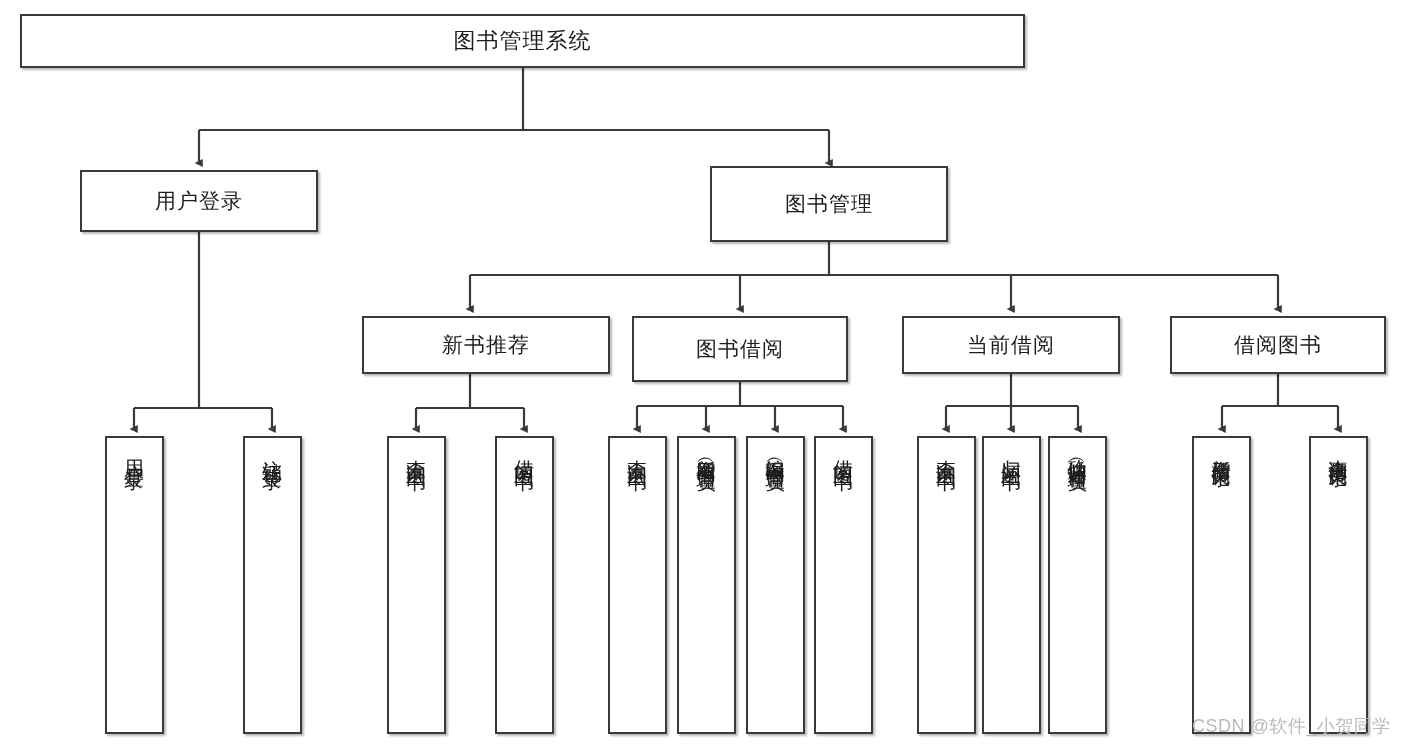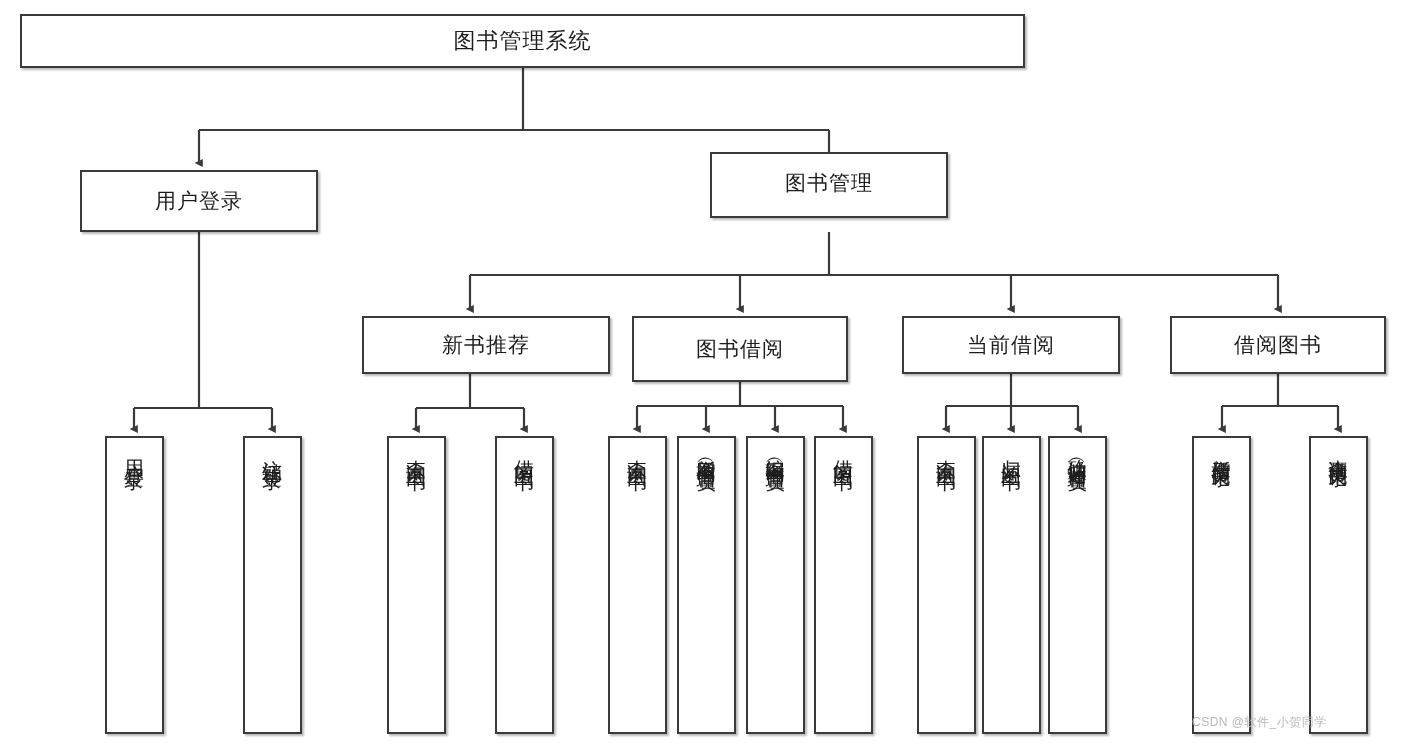--- a/index.html
+++ b/index.html
@@ -66,21 +66,21 @@
     margin: 0 auto;
   }
   .node.vert.tall-text .label {
     font-size: 19px;
     letter-spacing: 2px;
   }
   .watermark {
     position: absolute;
     left: 1192px;
     top: 714px;
-    font-size: 12px;
+    font-size: 18px;
     color: #b9b9b9;
     white-space: nowrap;
     z-index: 3;
     letter-spacing: 0.5px;
   }
 </style>
 </head>
 <body>
 
 <div id="canvas">
@@ -136,21 +136,21 @@
     </g>
   </svg>
 
   <div class="node horiz root" style="left:20px; top:14px; width:1005px; height:54px;">
     <span class="label">图书管理系统</span>
   </div>
 
   <div class="node horiz" style="left:80px; top:170px; width:238px; height:62px;">
     <span class="label">用户登录</span>
   </div>
-  <div class="node horiz" style="left:710px; top:152px; width:238px; height:66px;font-family:Liberation Mono, monospace;">
+  <div class="node horiz" style="left:710px; top:166px; width:238px; height:76px;">
     <span class="label">图书管理</span>
   </div>
 
   <div class="node horiz" style="left:362px; top:316px; width:248px; height:58px;">
     <span class="label">新书推荐</span>
   </div>
   <div class="node horiz" style="left:632px; top:316px; width:216px; height:66px;">
     <span class="label">图书借阅</span>
   </div>
   <div class="node horiz" style="left:902px; top:316px; width:218px; height:58px;">

